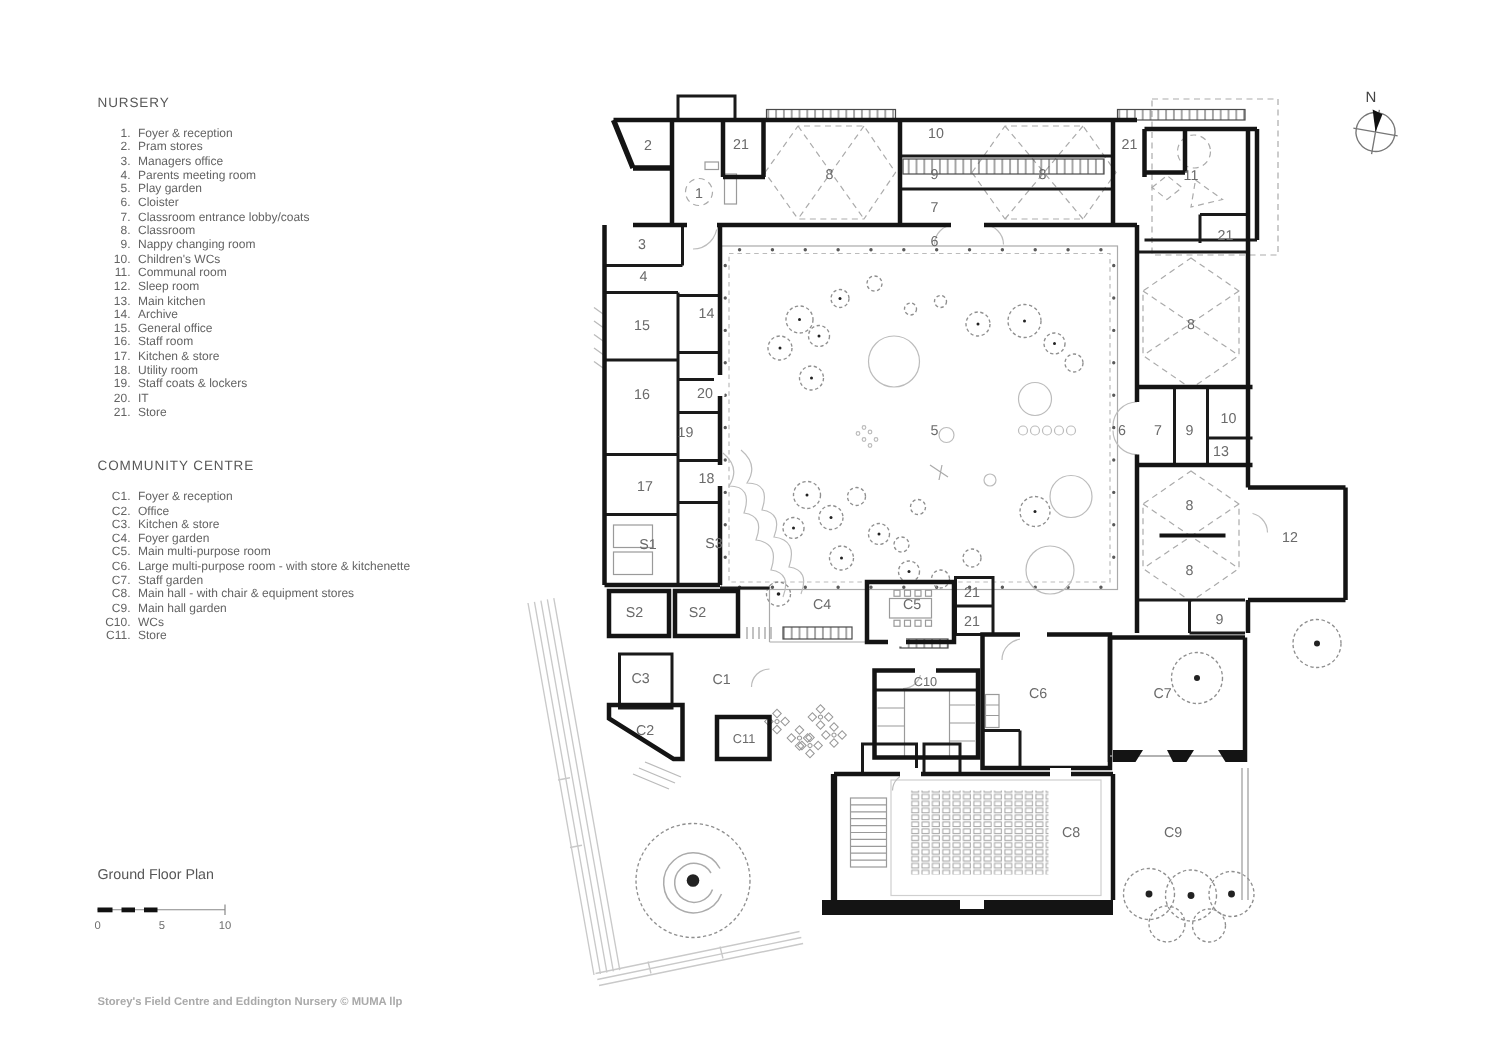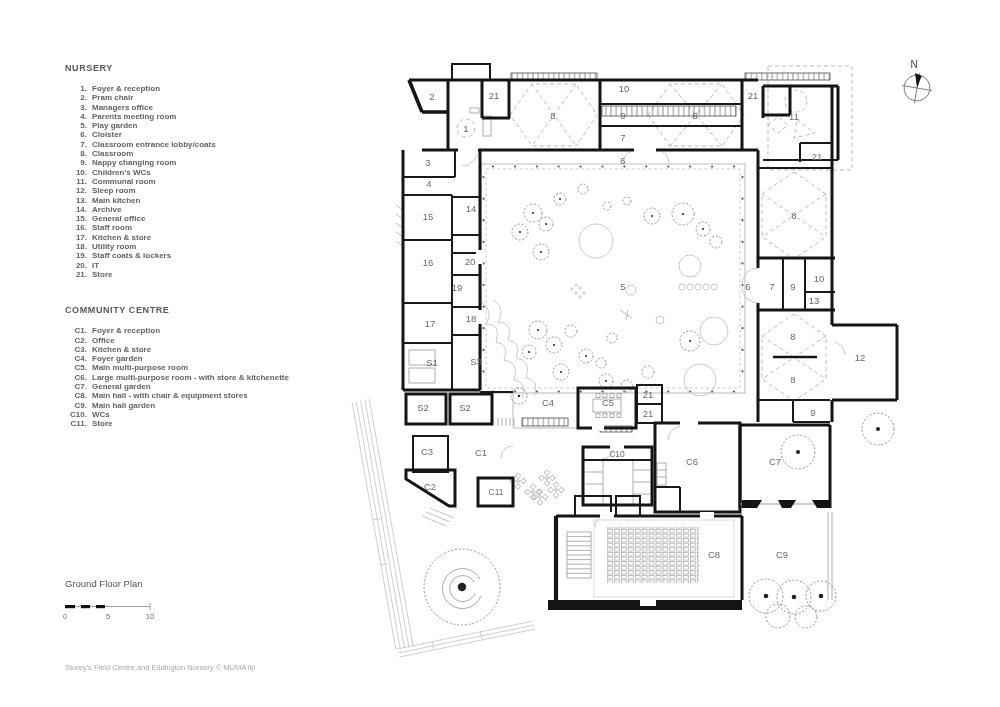--- a/index.html
+++ b/index.html
@@ -1,46 +1,46 @@
 <!DOCTYPE html>
 <html><head>
 <meta charset="utf-8">
 <style>
   html,body{margin:0;padding:0;background:#ffffff;}
   .sheet{position:relative;width:1000px;height:707px;background:#fff;overflow:hidden;
          font-family:"Liberation Sans", sans-serif;}
   .legend{position:absolute;left:65px;top:63px;width:270px;color:#5f5f5f;}
   .legend .ltitle{font-size:9px;letter-spacing:0.6px;color:#585858;margin-bottom:11px;}
-  .legend .lsec{margin-bottom:0;font-weight:bold;}
+  .legend .lsec{margin-bottom:0;}
   .legend .lsec + .lsec{margin-top:26px;}
   .lrow{display:flex;font-size:8px;line-height:9.3px;color:#636363;}
   .lnum{width:22px;text-align:right;margin-right:5px;flex:none;}
   .lname{flex:1;}
   .titleblock{position:absolute;left:65px;top:578px;color:#575757;font-size:9.5px;}
   .scalebar{position:absolute;left:63px;top:600px;}
-  .footer{position:absolute;left:65px;top:663px;font-size:7.5px;color:#a9a9a9;}
+  .footer{position:absolute;left:65px;top:663px;font-size:7.5px;color:#a9a9a9;font-weight:bold;}
   svg text{font-family:"Liberation Sans", sans-serif;}
   .roomlabel{fill:#6a6a6a;}
   .plan-svg{position:absolute;left:0;top:0;}
 </style>
 </head>
 <body>
 
 <div class="sheet">
 
   <div class="legend" id="legend">
       <div class="lsec">
         <div class="ltitle">NURSERY</div>
         <div class="lrow">
           <span class="lnum">1.</span>
           <span class="lname">Foyer &amp; reception</span>
         </div>
         <div class="lrow">
           <span class="lnum">2.</span>
-          <span class="lname">Pram chair</span>
+          <span class="lname">Pram stores</span>
         </div>
         <div class="lrow">
           <span class="lnum">3.</span>
           <span class="lname">Managers office</span>
         </div>
         <div class="lrow">
           <span class="lnum">4.</span>
           <span class="lname">Parents meeting room</span>
         </div>
         <div class="lrow">
@@ -133,21 +133,21 @@
         <div class="lrow">
           <span class="lnum">C5.</span>
           <span class="lname">Main multi-purpose room</span>
         </div>
         <div class="lrow">
           <span class="lnum">C6.</span>
           <span class="lname">Large multi-purpose room - with store &amp; kitchenette</span>
         </div>
         <div class="lrow">
           <span class="lnum">C7.</span>
-          <span class="lname">General garden</span>
+          <span class="lname">Staff garden</span>
         </div>
         <div class="lrow">
           <span class="lnum">C8.</span>
           <span class="lname">Main hall - with chair &amp; equipment stores</span>
         </div>
         <div class="lrow">
           <span class="lnum">C9.</span>
           <span class="lname">Main hall garden</span>
         </div>
         <div class="lrow">

